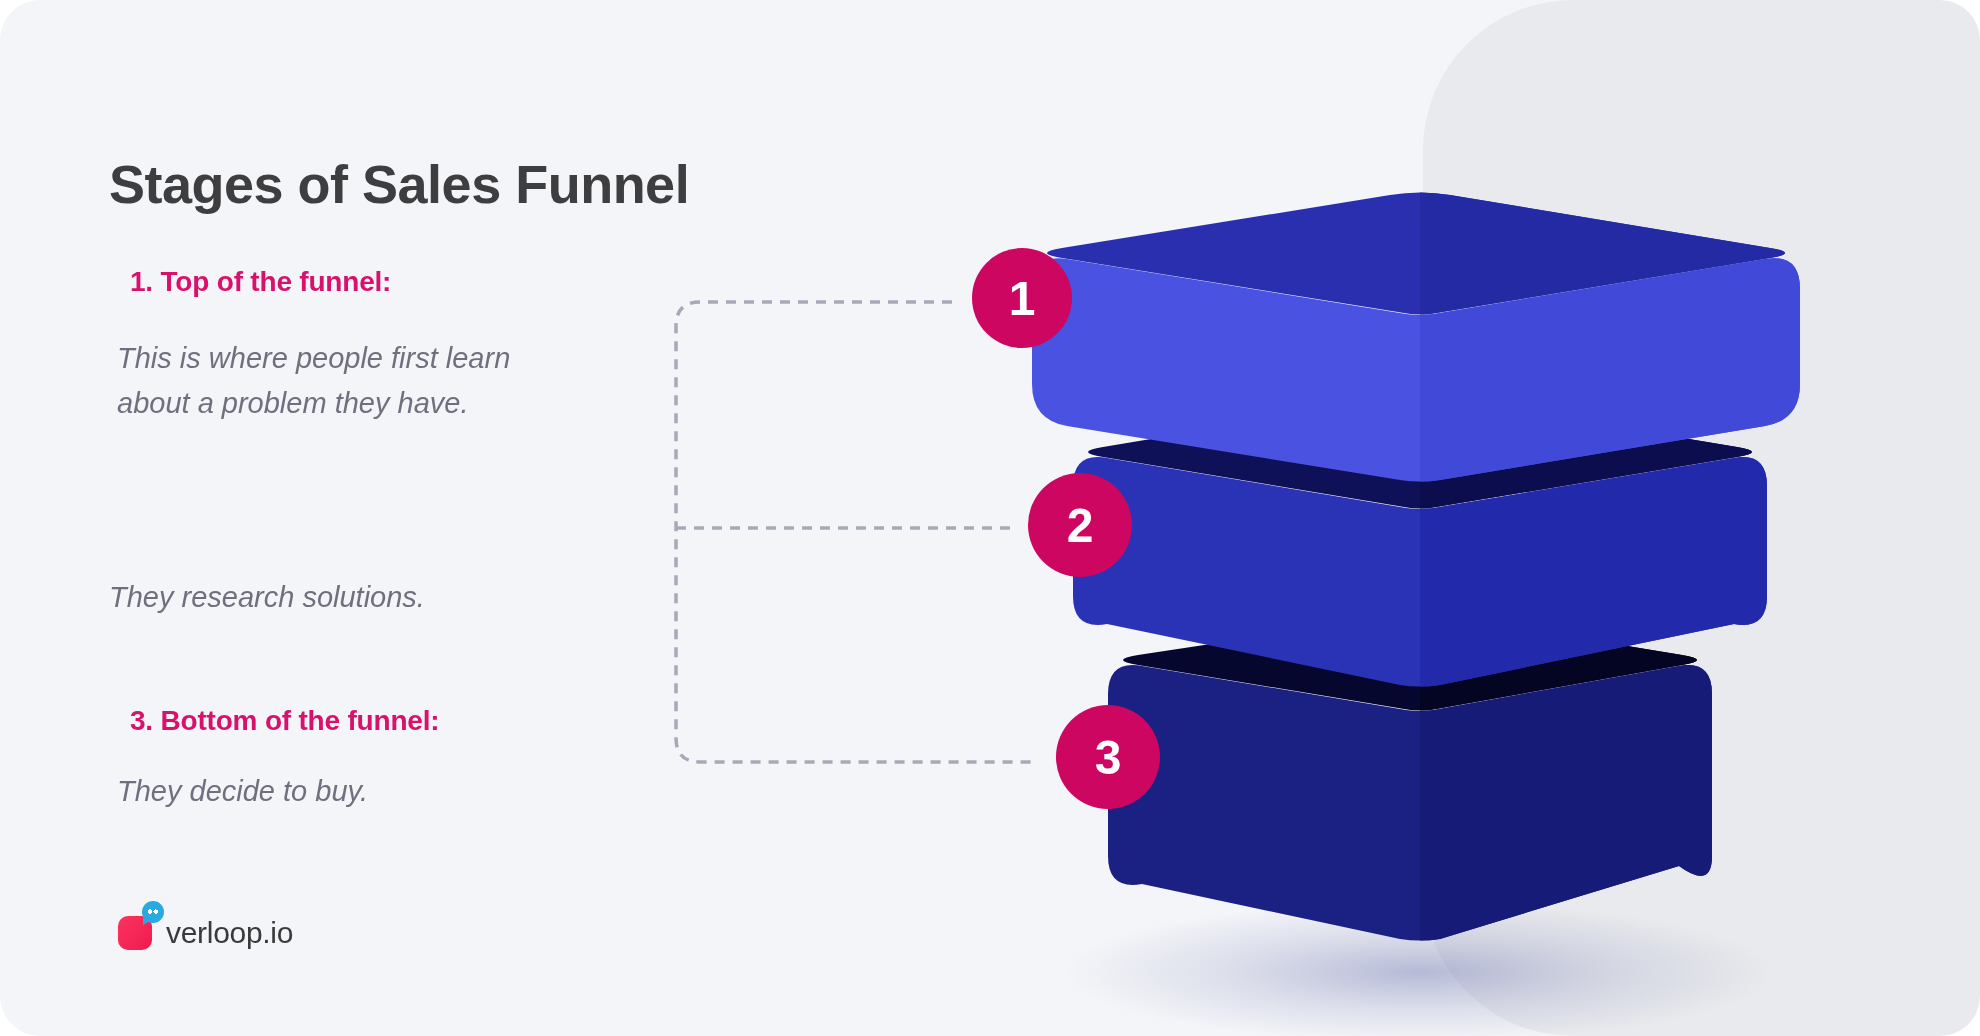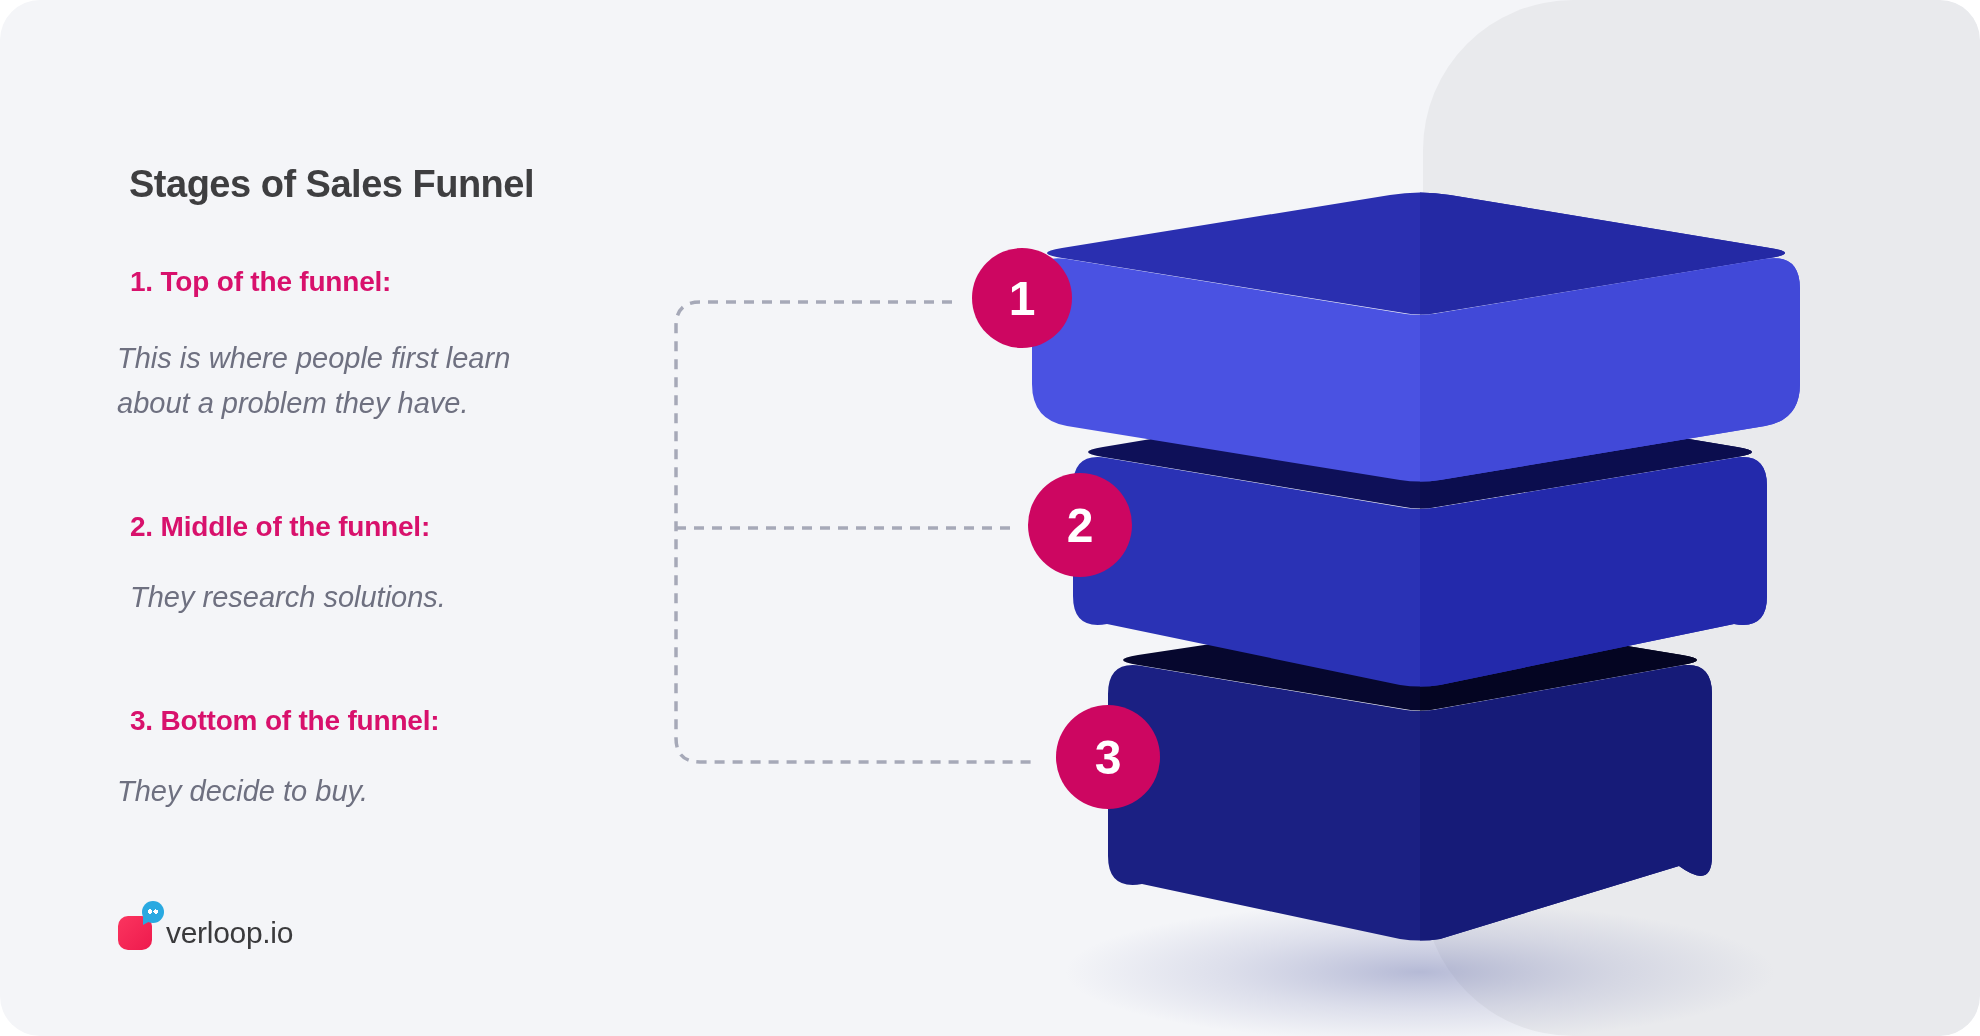--- a/index.html
+++ b/index.html
@@ -1,25 +1,25 @@
 <!DOCTYPE html>
 <html><head>
 <meta charset="utf-8">
 <style>
   html,body{margin:0;padding:0;background:#ffffff;font-family:"Liberation Sans","DejaVu Sans",sans-serif;}
   .canvas{position:relative;width:1980px;height:1036px;background:#F4F5F8;border-radius:40px;overflow:hidden;}
   .side-panel{position:absolute;left:1423px;top:0;right:0;bottom:0;background:#E9EAED;
               border-radius:150px 40px 40px 150px;}
   .funnel-svg{position:absolute;left:0;top:0;width:1980px;height:1036px;}
-  .page-title{position:absolute;left:129px;top:122px;font-size:38px;line-height:52px;font-weight:700;
+  .page-title{position:absolute;left:109px;top:122px;font-size:54px;line-height:52px;font-weight:700;
               color:#3E3E40;letter-spacing:-0.5px;margin-top:36px;}
   .stage-heading{position:absolute;font-size:28px;line-height:40px;font-weight:700;color:#D8116C;letter-spacing:-0.2px;}
   .stage-body{position:absolute;font-size:29px;line-height:45px;font-weight:400;color:#6E7080;max-width:460px;font-style:italic;}
   .h1{left:130px;top:262px;} .b1{left:117px;top:336px;}
-  .h2{left:130px;top:507px;} .b2{left:130px;top:575px;}
+  .h2{left:130px;top:507px;} .b2{left:109px;top:575px;}
   .h3{left:130px;top:701px;} .b3{left:117px;top:769px;}
   .badge{position:absolute;display:flex;align-items:center;justify-content:center;border-radius:50%;
          background:#CD0661;color:#ffffff;font-weight:700;font-size:48px;}
   .badge-1{left:972px;top:248px;width:100px;height:100px;}
   .badge-2{left:1028px;top:473px;width:104px;height:104px;}
   .badge-3{left:1056px;top:705px;width:104px;height:104px;}
   .logo{position:absolute;left:118px;top:898px;display:flex;align-items:flex-end;}
   .logo-mark{position:relative;width:34px;height:34px;margin-top:18px;border-radius:10px;
              background:linear-gradient(135deg,#FB355F 0%,#EE1A4D 100%);}
   .logo-bubble{position:absolute;right:-12px;top:-15px;width:22px;height:22px;border-radius:50%;
@@ -85,21 +85,20 @@
   </div>
   <div class="badge badge-3">
     <span>3</span>
   </div>
 
   <h1 class="page-title">Stages of Sales Funnel</h1>
 
   <div class="stage-heading h1">1. Top of the funnel:</div>
   <div class="stage-body b1">This is where people first learn about a problem they have.</div>
 
-  <div class="stage-heading h2">2. Middle of the funnel:</div>
   <div class="stage-body b2">They research solutions.</div>
 
   <div class="stage-heading h3">3. Bottom of the funnel:</div>
   <div class="stage-body b3">They decide to buy.</div>
 
   <div class="logo">
     <div class="logo-mark">
       <div class="logo-bubble"></div>
     </div>
     <div class="logo-text">verloop.io</div>

